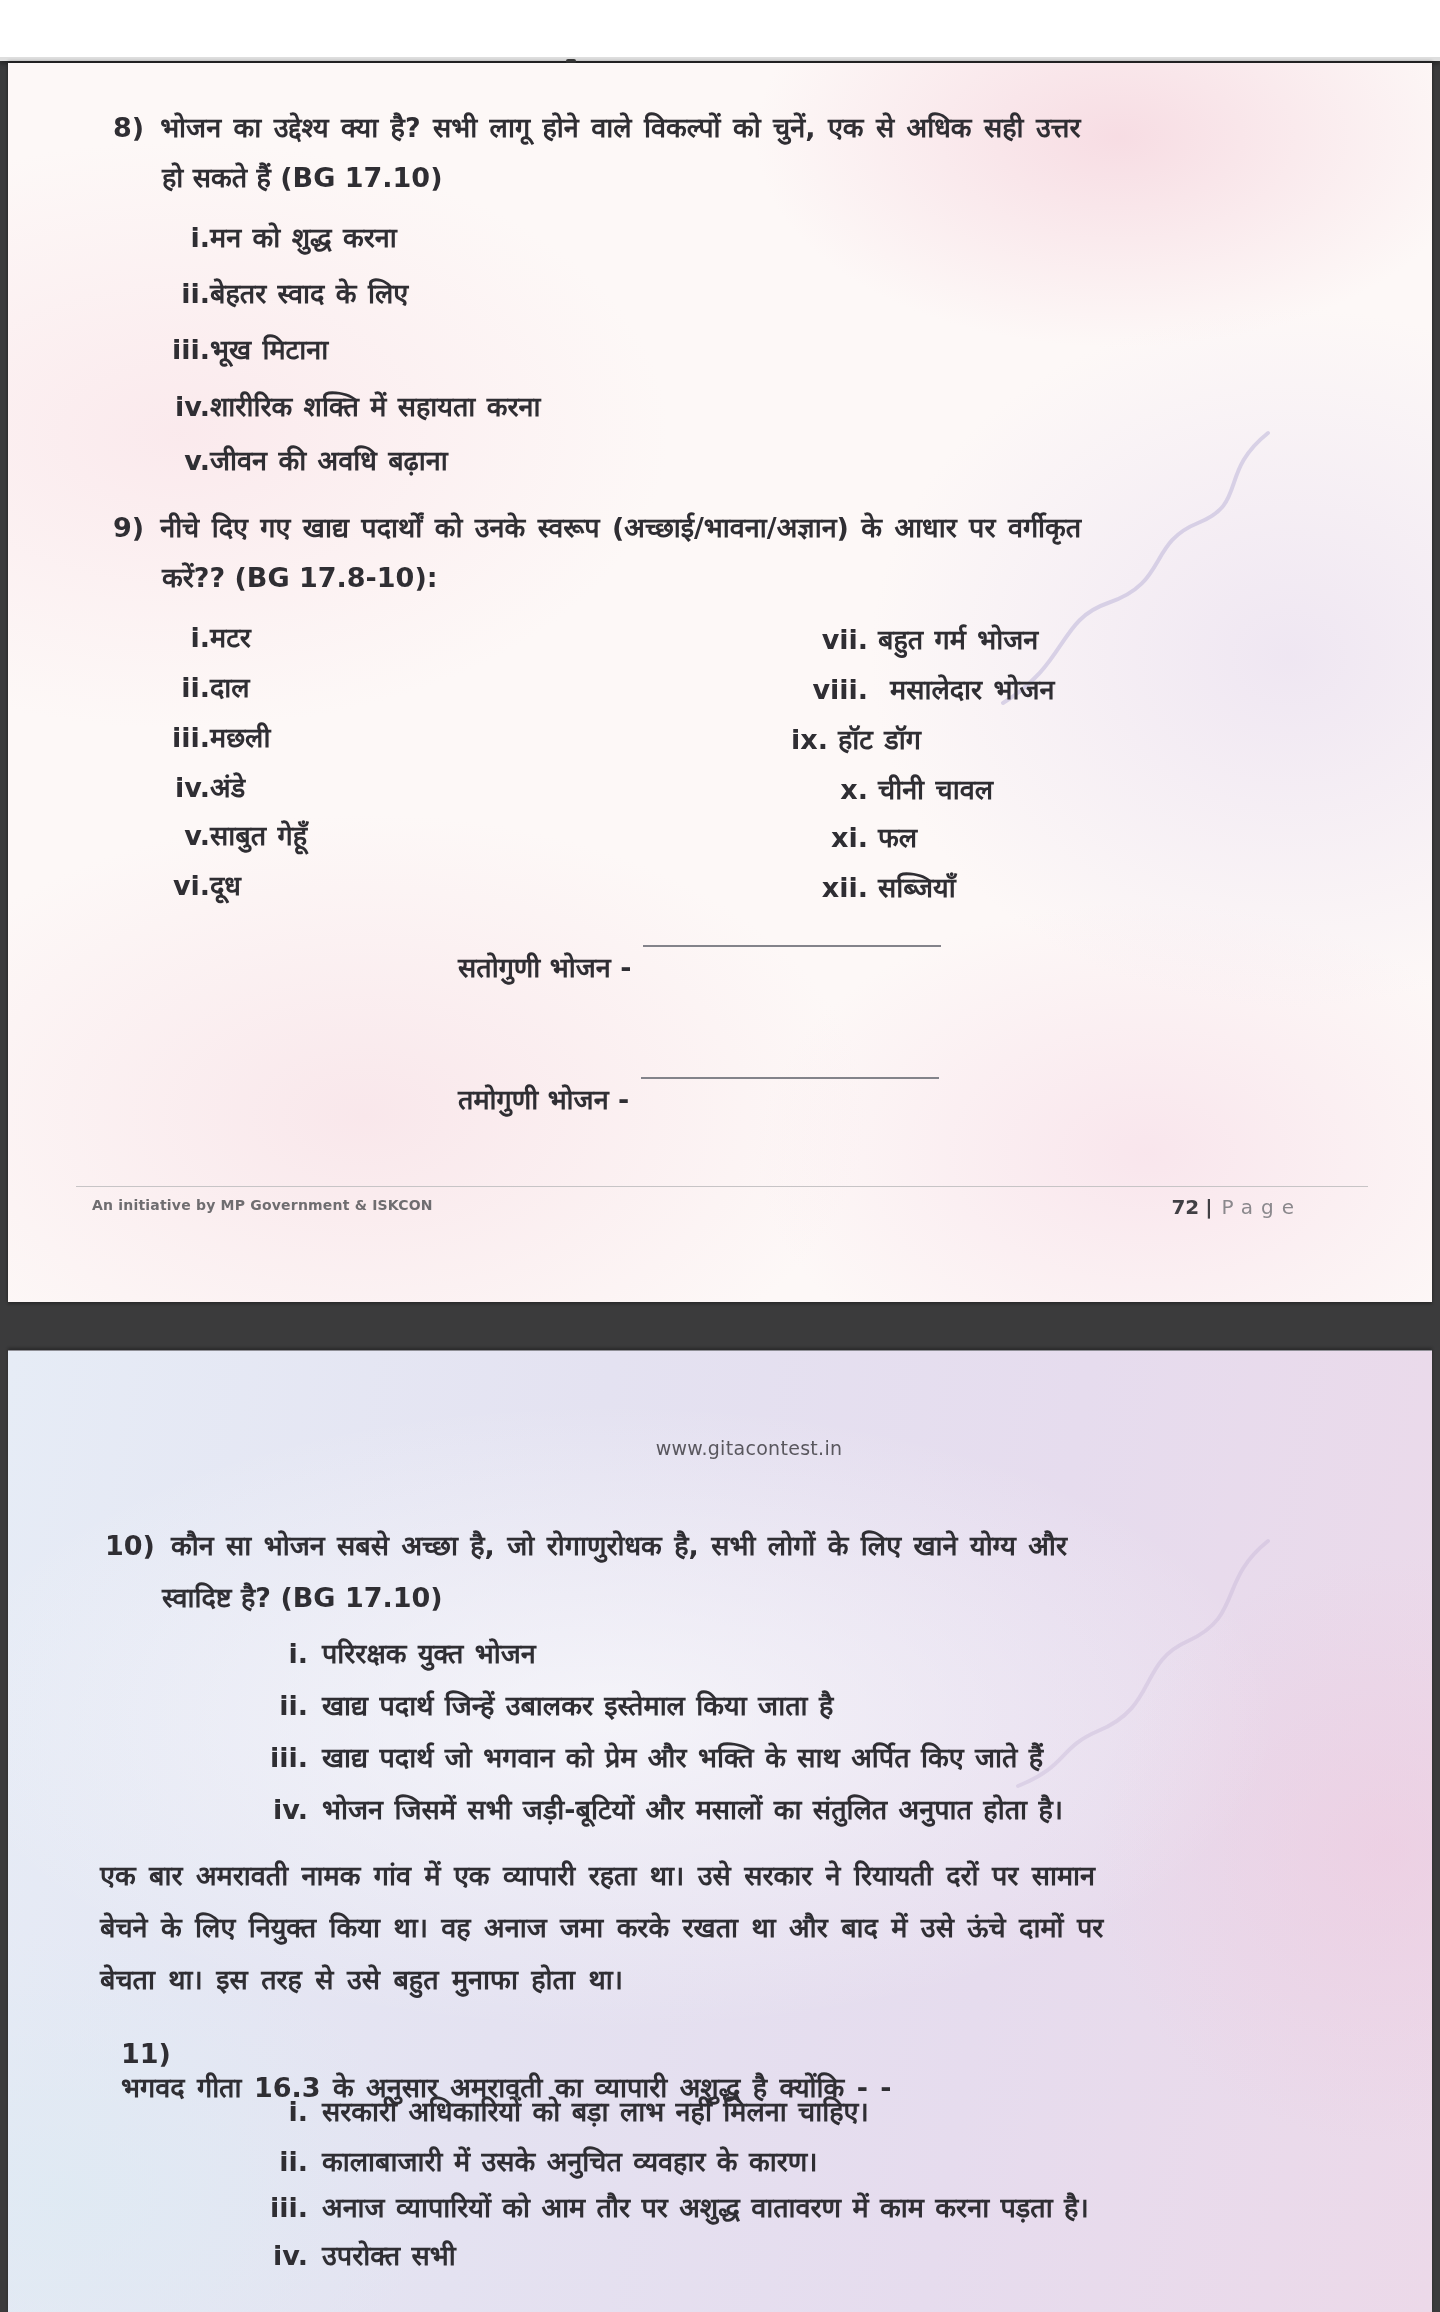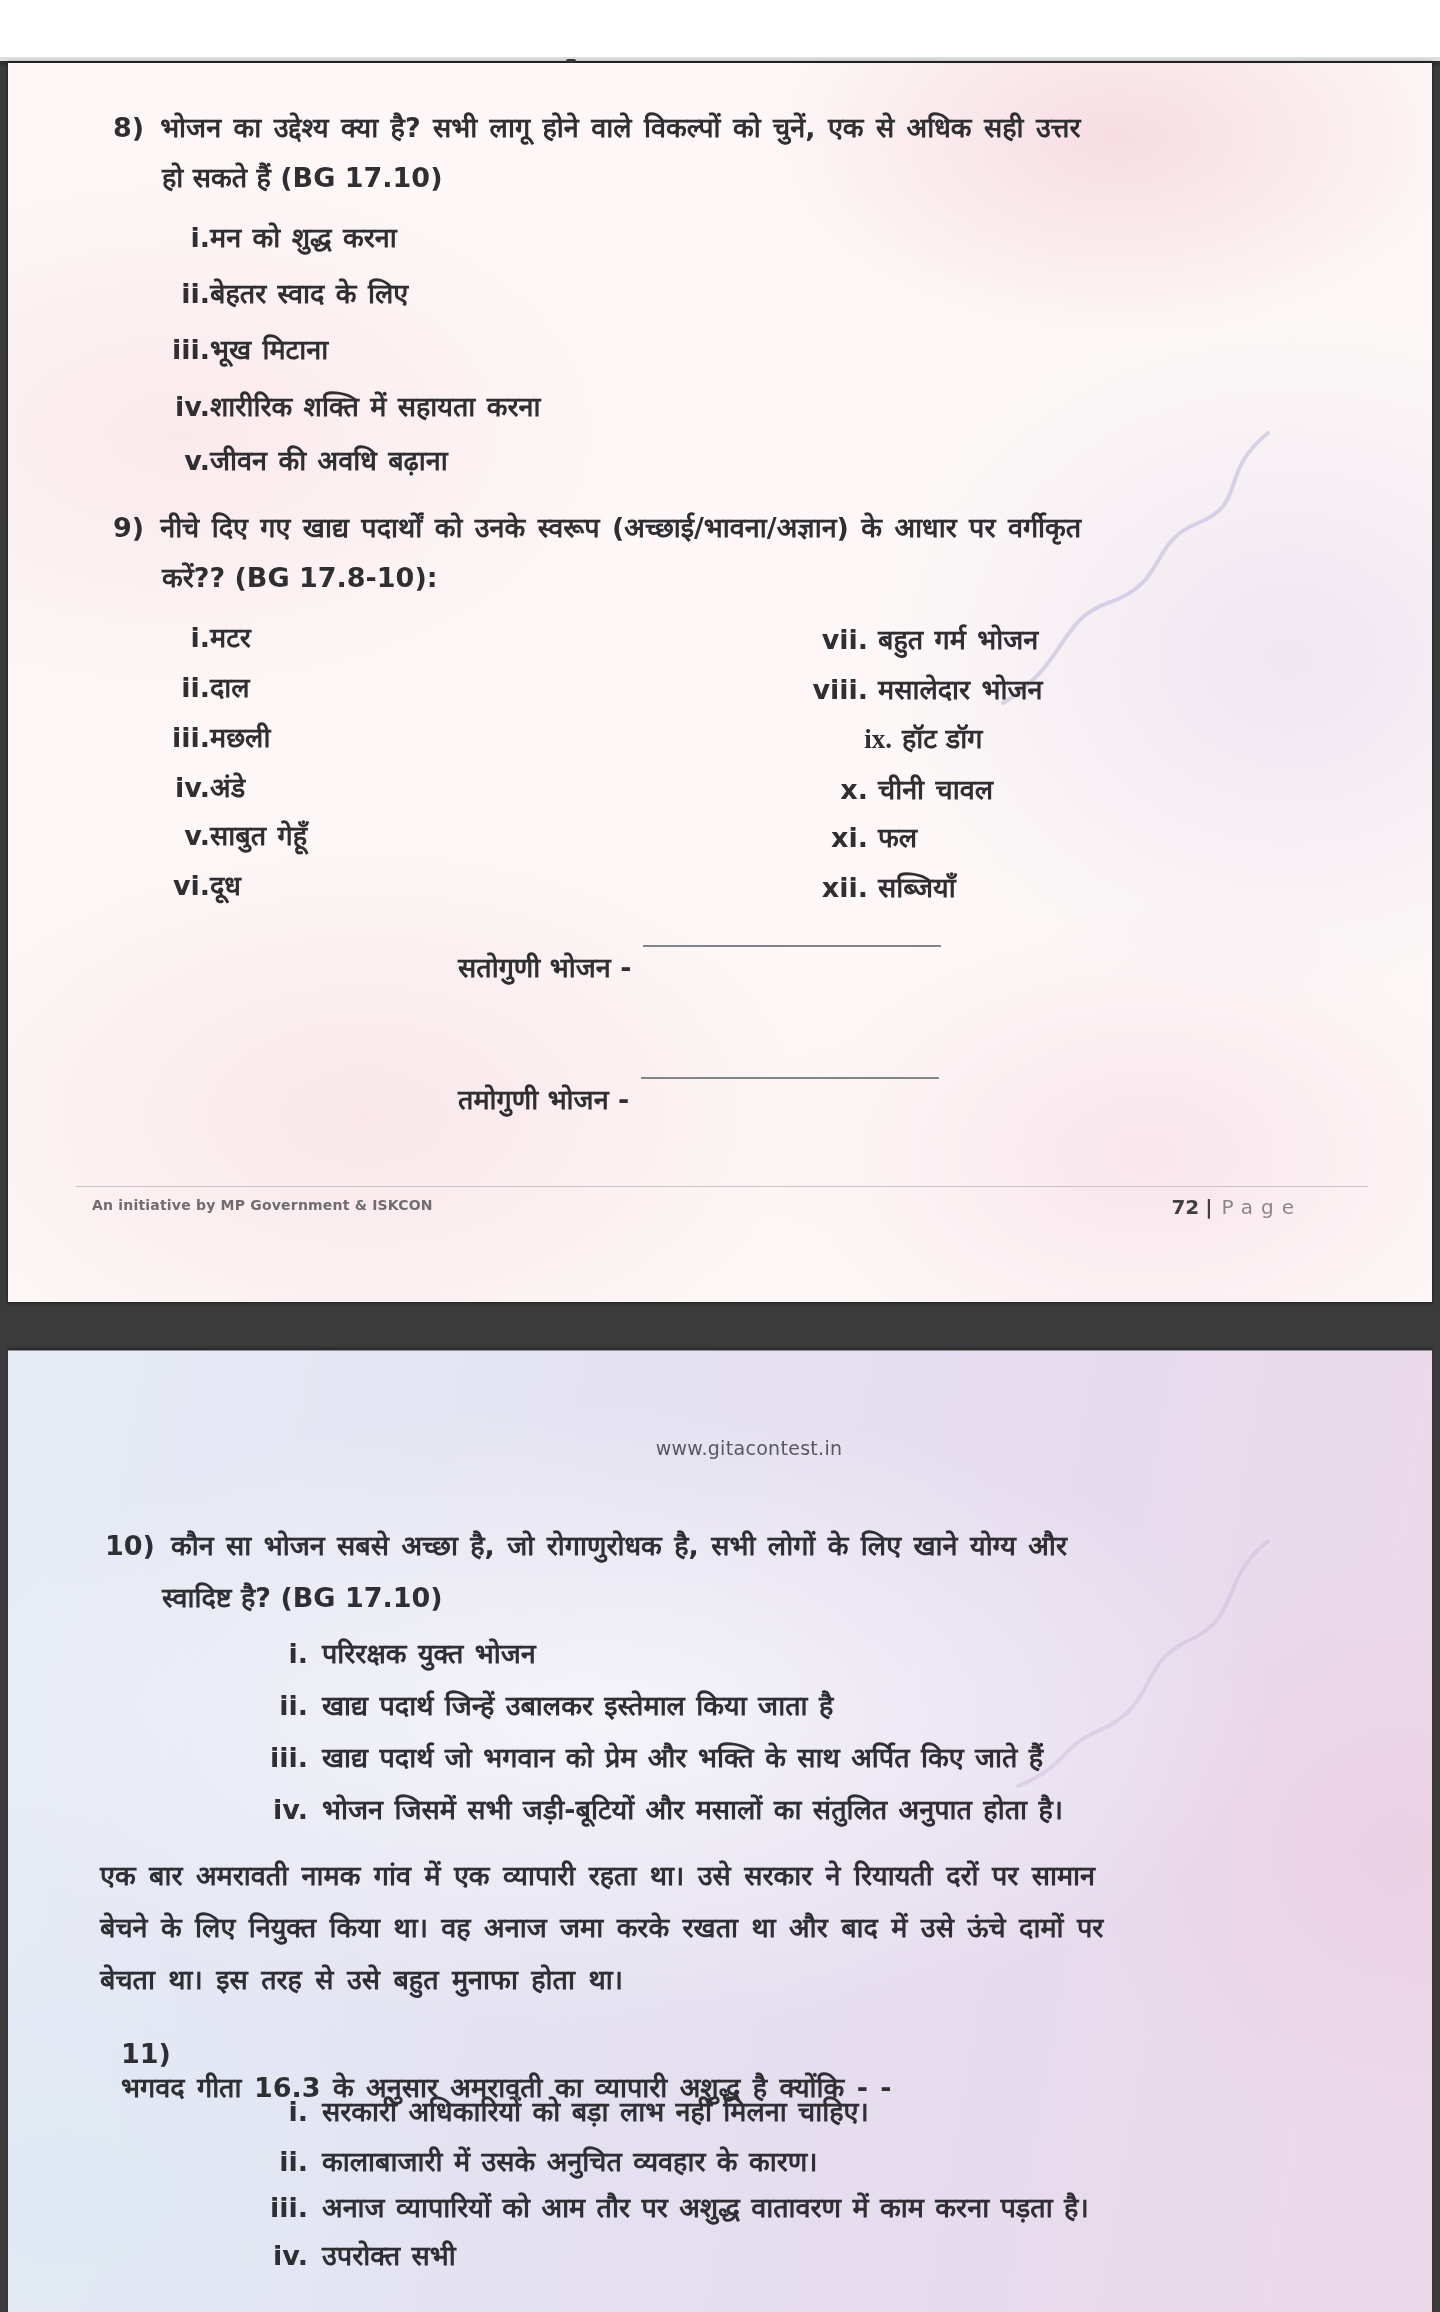--- a/index.html
+++ b/index.html
@@ -152,25 +152,25 @@
   </div>
   <div class="hi opt abs" style="left:146px;top:806px;">
     <span class="num">vi.</span>
     <span class="txt">दूध</span>
   </div>
 
   <div class="hi opt opt-r abs" style="left:800px;top:560px;">
     <span class="num">vii.</span>
     <span class="txt">बहुत गर्म भोजन</span>
   </div>
-  <div class="hi opt opt-r abs" style="left:800px;top:610px;">
+  <div class="hi opt opt-r abs" style="left:800px;top:610px;gap:12px;">
     <span class="num">viii.</span>
     <span class="txt">मसालेदार भोजन</span>
   </div>
-  <div class="hi opt opt-r abs" style="left:824px;top:660px;font-family:Liberation Serif, serif;">
+  <div class="hi opt opt-r abs" style="left:760px;top:660px;">
     <span class="num">ix.</span>
     <span class="txt">हॉट डॉग</span>
   </div>
   <div class="hi opt opt-r abs" style="left:800px;top:710px;">
     <span class="num">x.</span>
     <span class="txt">चीनी चावल</span>
   </div>
   <div class="hi opt opt-r abs" style="left:800px;top:758px;">
     <span class="num">xi.</span>
     <span class="txt">फल</span>

